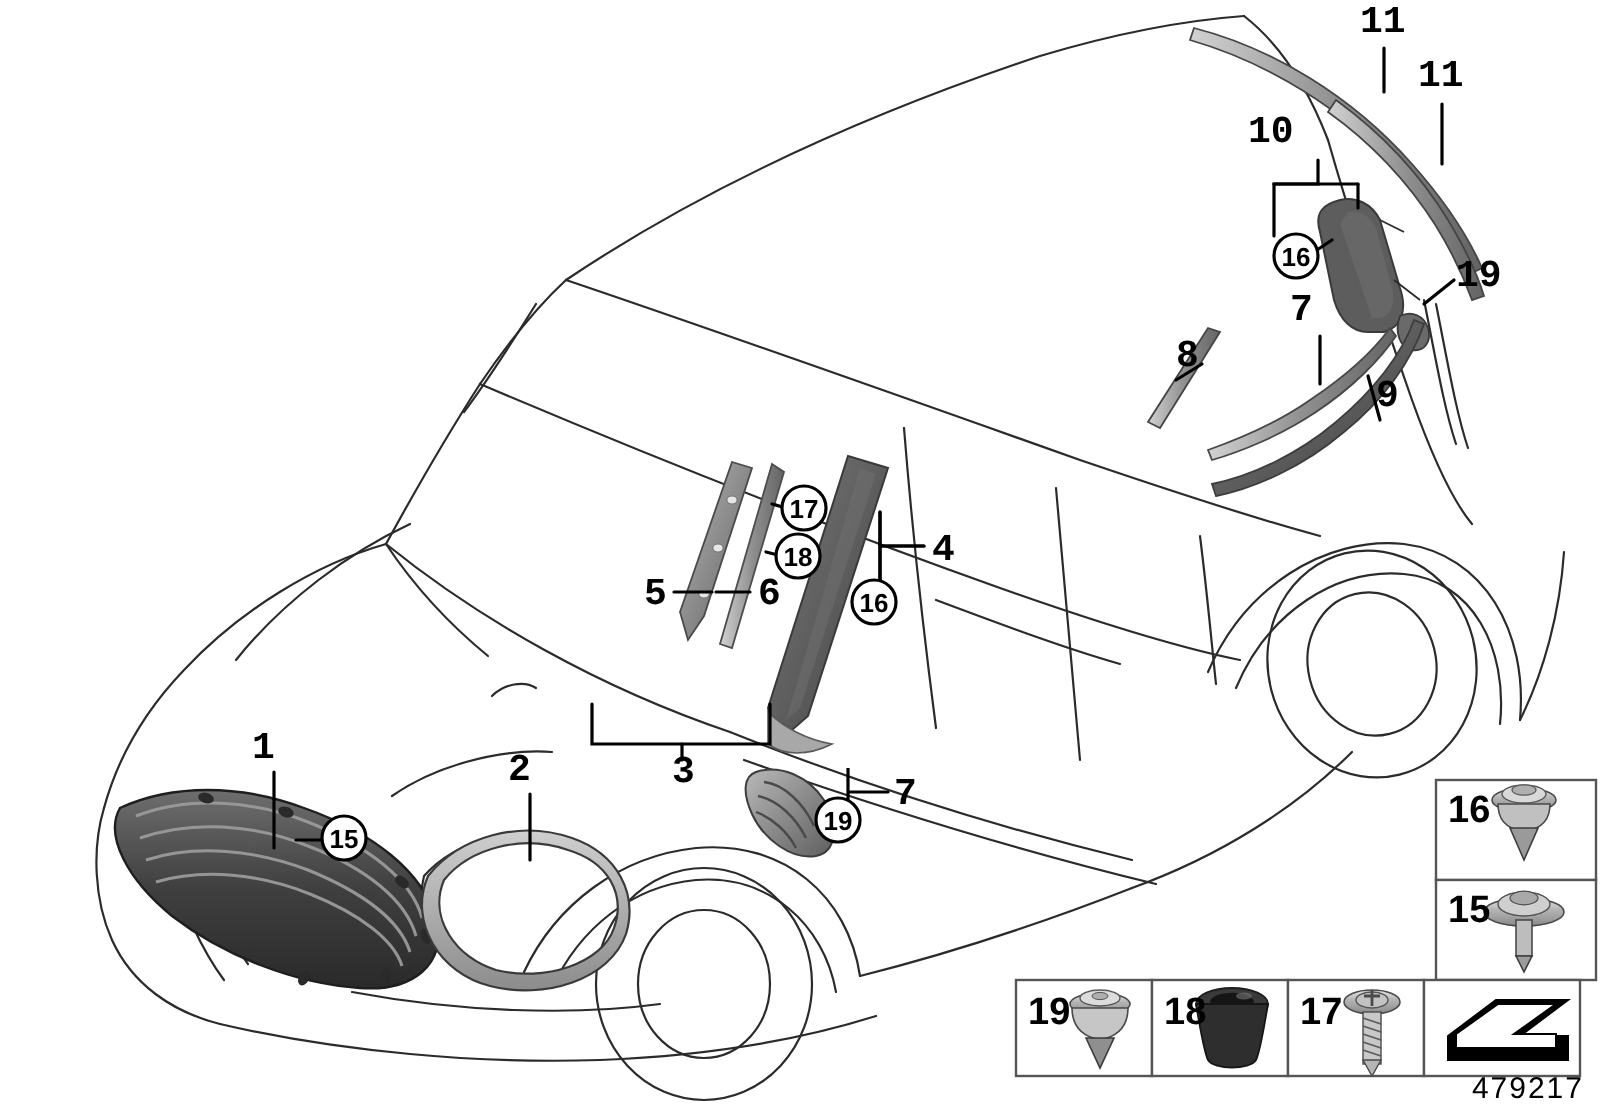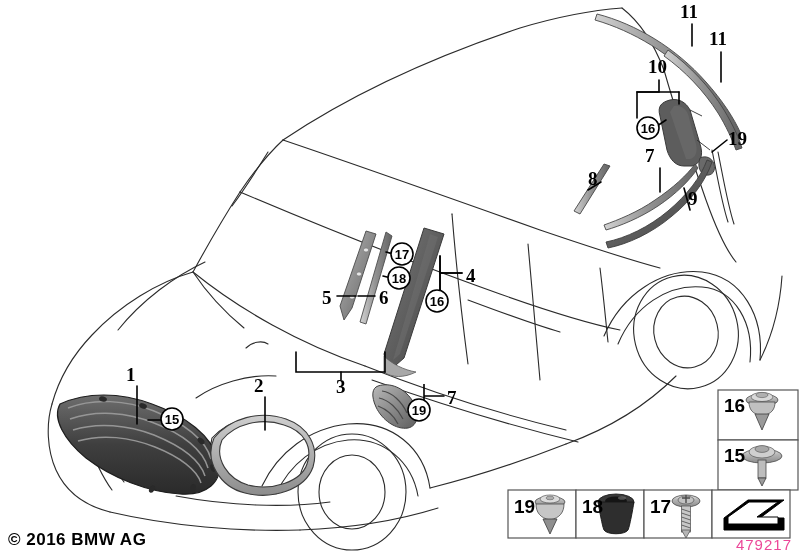--- a/index.html
+++ b/index.html
@@ -14,27 +14,27 @@
 
   .copyright{
     position:absolute;left:8px;top:530px;
     font-size:17px;font-weight:700;letter-spacing:0.5px;
     font-family:"Liberation Sans", sans-serif;
     white-space:nowrap;
   }
   .diagram-number{
     position:absolute;right:8px;top:536px;
     font-size:15px;font-weight:400;letter-spacing:1px;
-    color:#ec4899;
+    color:#000000;
     font-family:"Liberation Sans", sans-serif;
   }
   .callout-label{
     position:absolute;
     font-size:19px;font-weight:700;
-    font-family:Liberation Serif, serif;
+    font-family:Liberation Mono, monospace;
     line-height:1;
     color:#000;
     user-select:none;
   }
   .legend-num{
     position:absolute;
     font-size:19px;font-weight:700;
     font-family:"Liberation Sans", sans-serif;
     line-height:1;color:#000;
   }
@@ -385,35 +385,34 @@
 
   <div class="callout-label" style="left:126px;top:365px;">1</div>
   <div class="callout-label" style="left:254px;top:376px;">2</div>
   <div class="callout-label" style="left:336px;top:377px;">3</div>
   <div class="callout-label" style="left:466px;top:266px;">4</div>
   <div class="callout-label" style="left:322px;top:288px;">5</div>
   <div class="callout-label" style="left:379px;top:288px;">6</div>
   <div class="callout-label" style="left:447px;top:388px;">7</div>
   <div class="callout-label" style="left:588px;top:169px;">8</div>
   <div class="callout-label" style="left:688px;top:189px;">9</div>
-  <div class="callout-label" style="left:648px;top:57px;">10</div>
+  <div class="callout-label" style="left:624px;top:57px;">10</div>
   <div class="callout-label" style="left:680px;top:2px;">11</div>
   <div class="callout-label" style="left:645px;top:146px;">7</div>
   <div class="callout-label" style="left:728px;top:129px;">19</div>
   <div class="callout-label" style="left:709px;top:29px;">11</div>
 
   <div class="circ-label" style="left:637px;top:122px;width:22px;">16</div>
   <div class="circ-label" style="left:391px;top:248px;width:22px;">17</div>
   <div class="circ-label" style="left:388px;top:272px;width:22px;">18</div>
   <div class="circ-label" style="left:426px;top:295px;width:22px;">16</div>
   <div class="circ-label" style="left:408px;top:404px;width:22px;">19</div>
   <div class="circ-label" style="left:161px;top:413px;width:22px;">15</div>
 
   <div class="legend-num" style="left:724px;top:396px;">16</div>
   <div class="legend-num" style="left:724px;top:446px;">15</div>
   <div class="legend-num" style="left:514px;top:497px;">19</div>
   <div class="legend-num" style="left:582px;top:497px;">18</div>
   <div class="legend-num" style="left:650px;top:497px;">17</div>
 
-  <div class="copyright">© 2016 BMW AG</div>
   <div class="diagram-number">479217</div>
 
 </div>
 
 </body></html>

